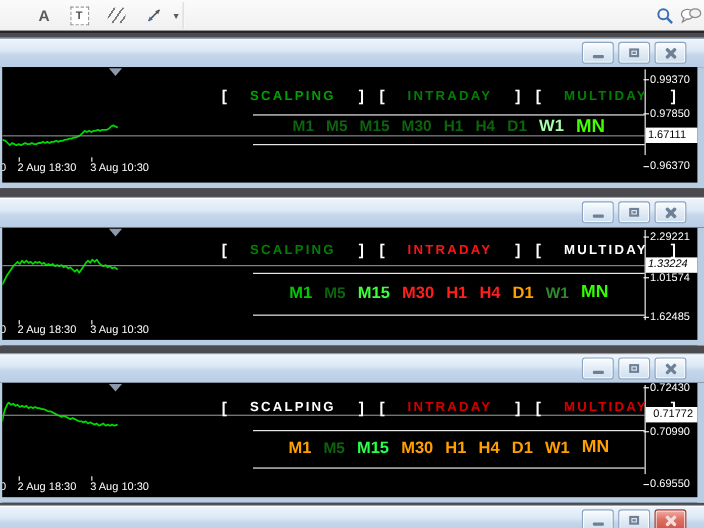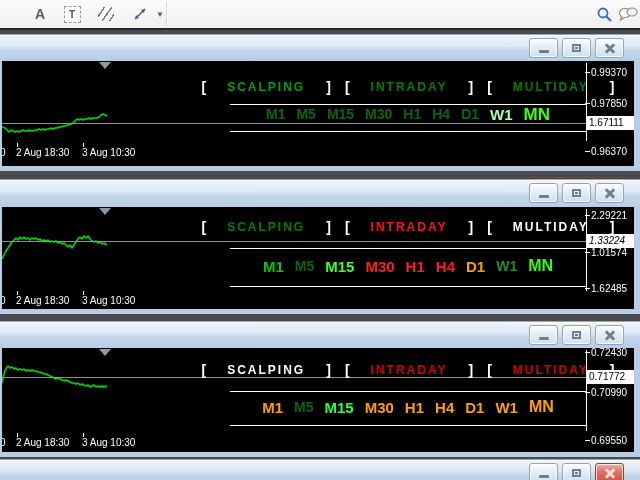--- a/index.html
+++ b/index.html
@@ -326,21 +326,21 @@
         <span class="tf-btn" style="color: rgb(14, 100, 14); font-size: 14px;">M5</span>
         <span class="tf-btn" style="color: rgb(43, 255, 75); font-size: 15px;">M15</span>
         <span class="tf-btn" style="color: rgb(255, 160, 0); font-size: 15px;">M30</span>
         <span class="tf-btn" style="color: rgb(255, 160, 0); font-size: 15px;">H1</span>
         <span class="tf-btn" style="color: rgb(255, 160, 0); font-size: 15px;">H4</span>
         <span class="tf-btn" style="color: rgb(255, 160, 0); font-size: 15px;">D1</span>
         <span class="tf-btn" style="color: rgb(255, 160, 0); font-size: 15px;">W1</span>
         <span class="tf-btn" style="color: rgb(255, 160, 0); font-size: 16px;">MN</span>
       </div>
       <div class="price-label" style="top: -2px;">0.72430</div>
-      <div class="price-label current" style="top: 22px;">0.71772</div>
+      <div class="price-label current" style="top: 22px; text-align: center;">0.71772</div>
       <div class="price-label" style="top: 38px;">0.70990</div>
       <div class="price-label" style="top: 86px;">0.69550</div>
       <div class="x-row" style="top: 87px;">
         <span class="x-tick" style="left: 15px;"></span>
         <span class="x-tick" style="left: 81px;"></span>
         <span class="x-label" style="left: -2px;">0</span>
         <span class="x-label" style="left: 14px;">2 Aug 18:30</span>
         <span class="x-label" style="left: 80px;">3 Aug 10:30</span>
       </div>
     </div>

